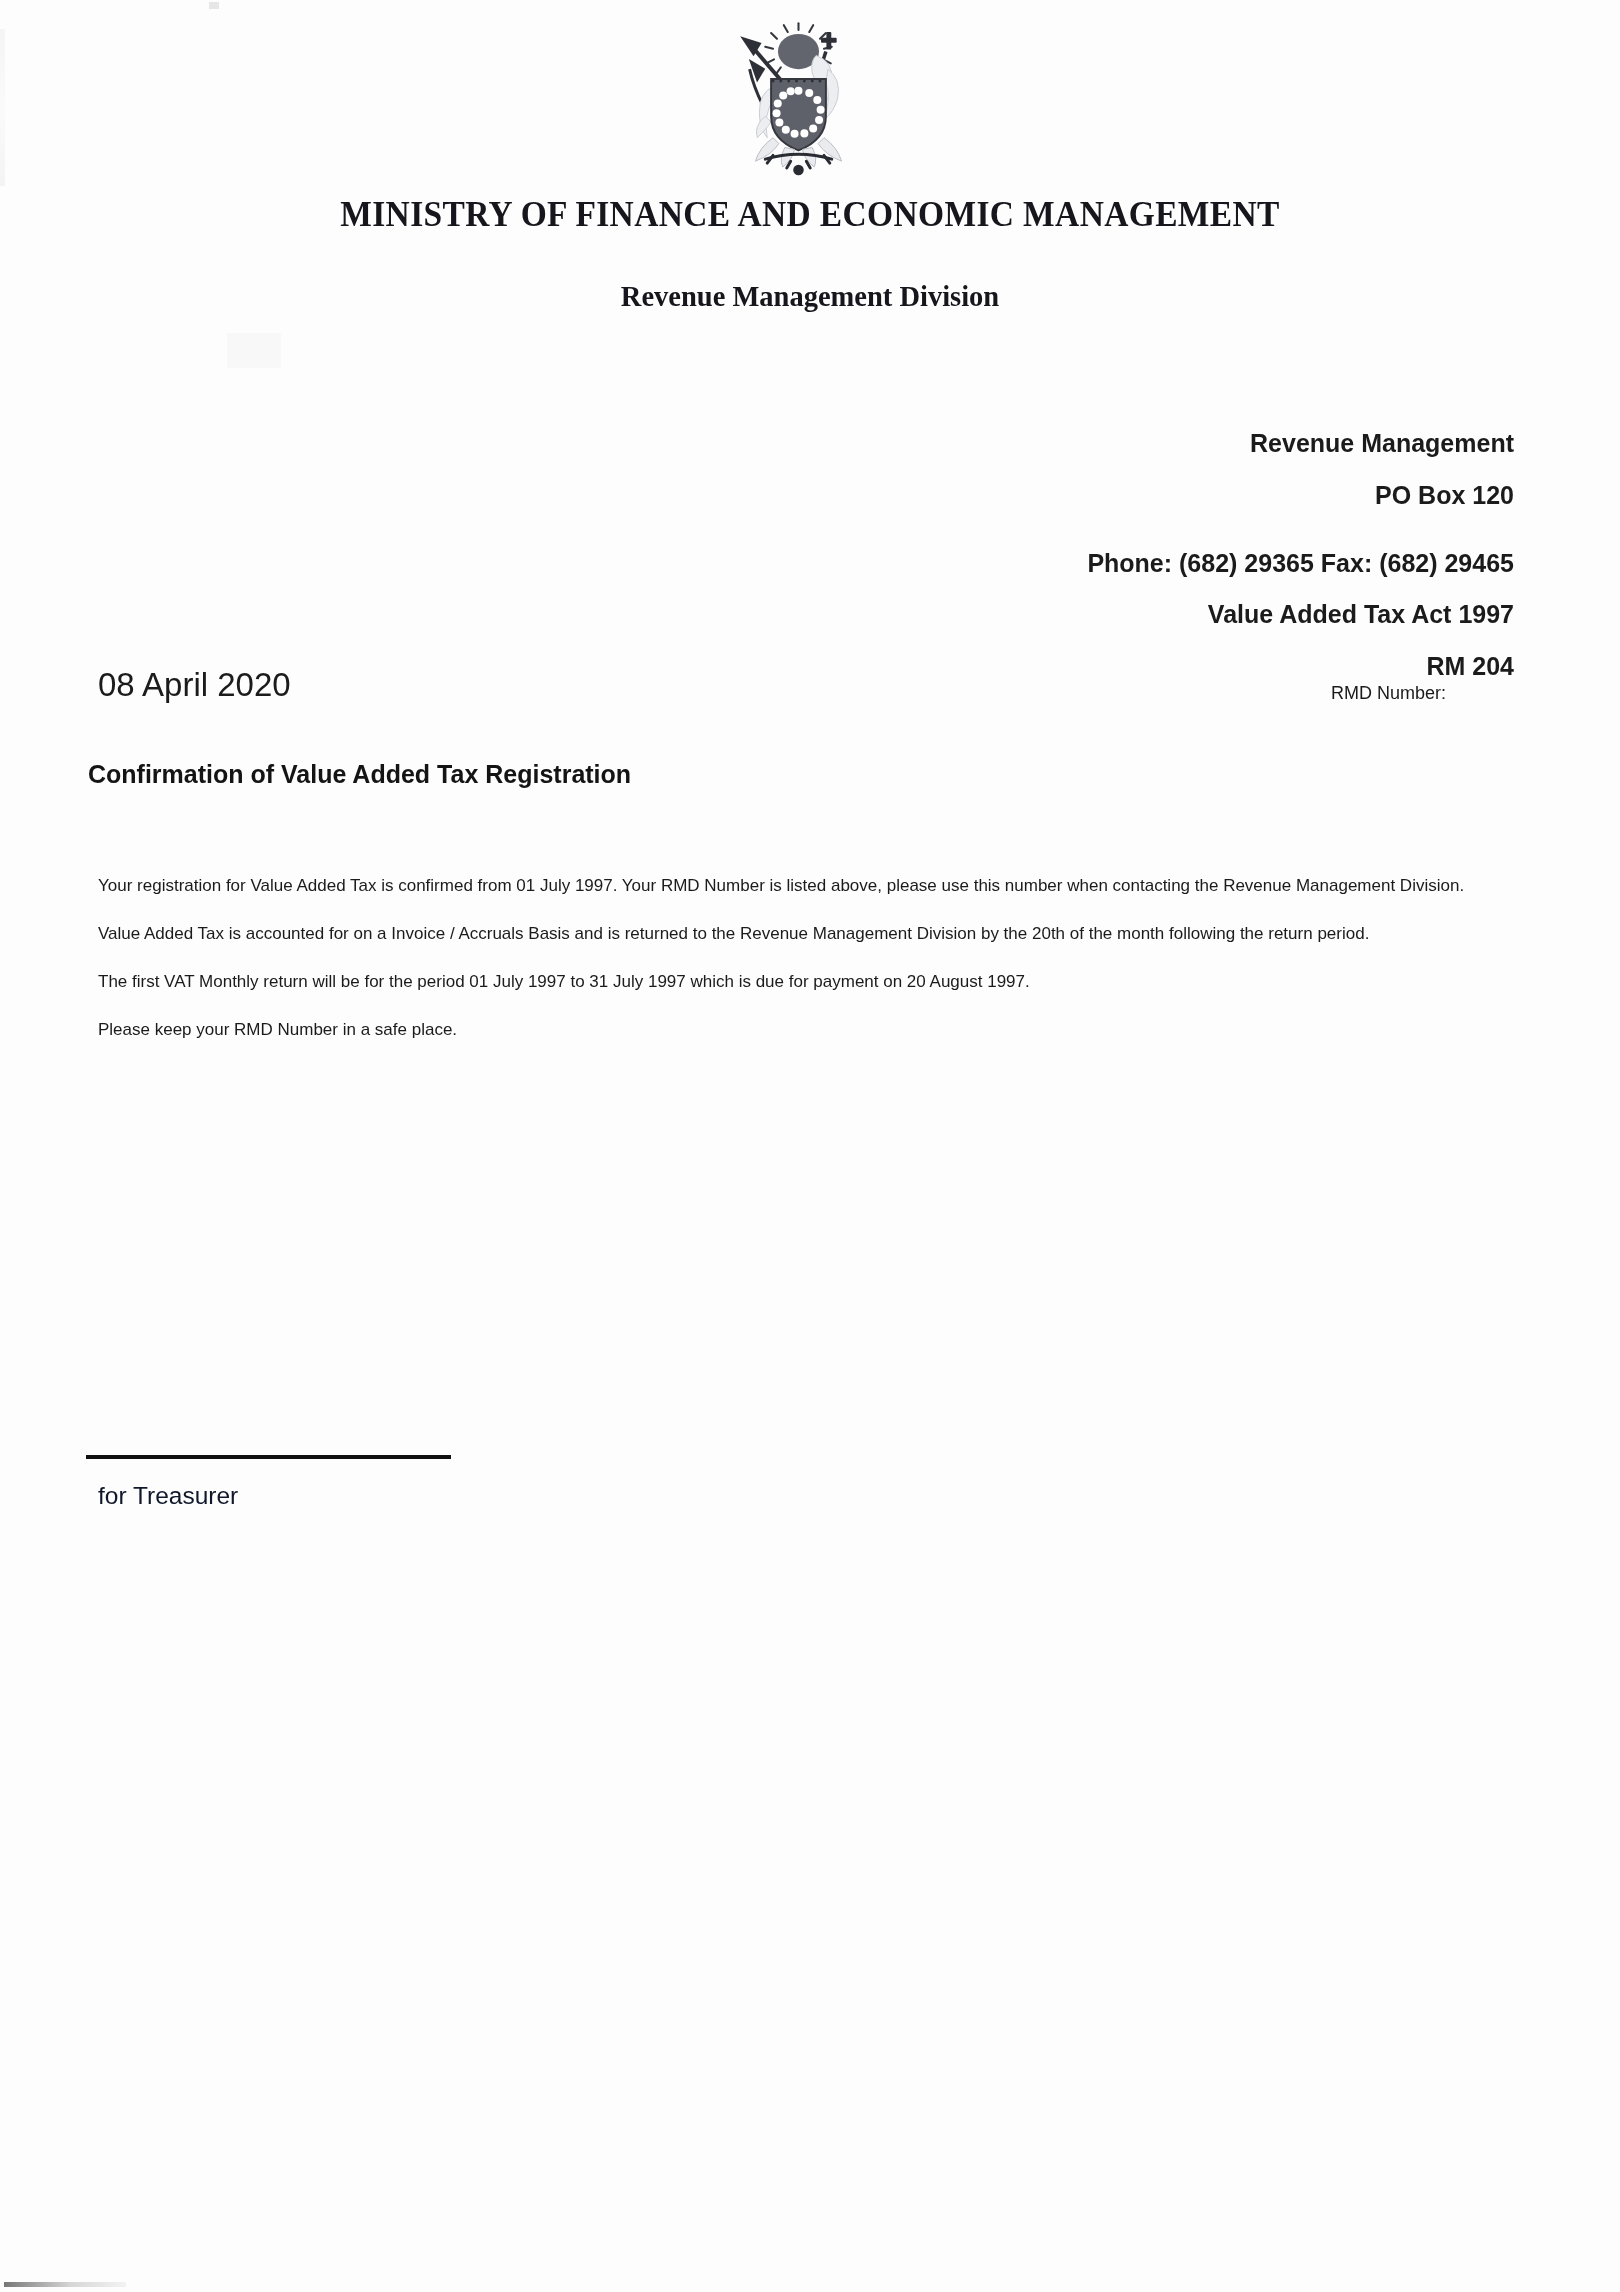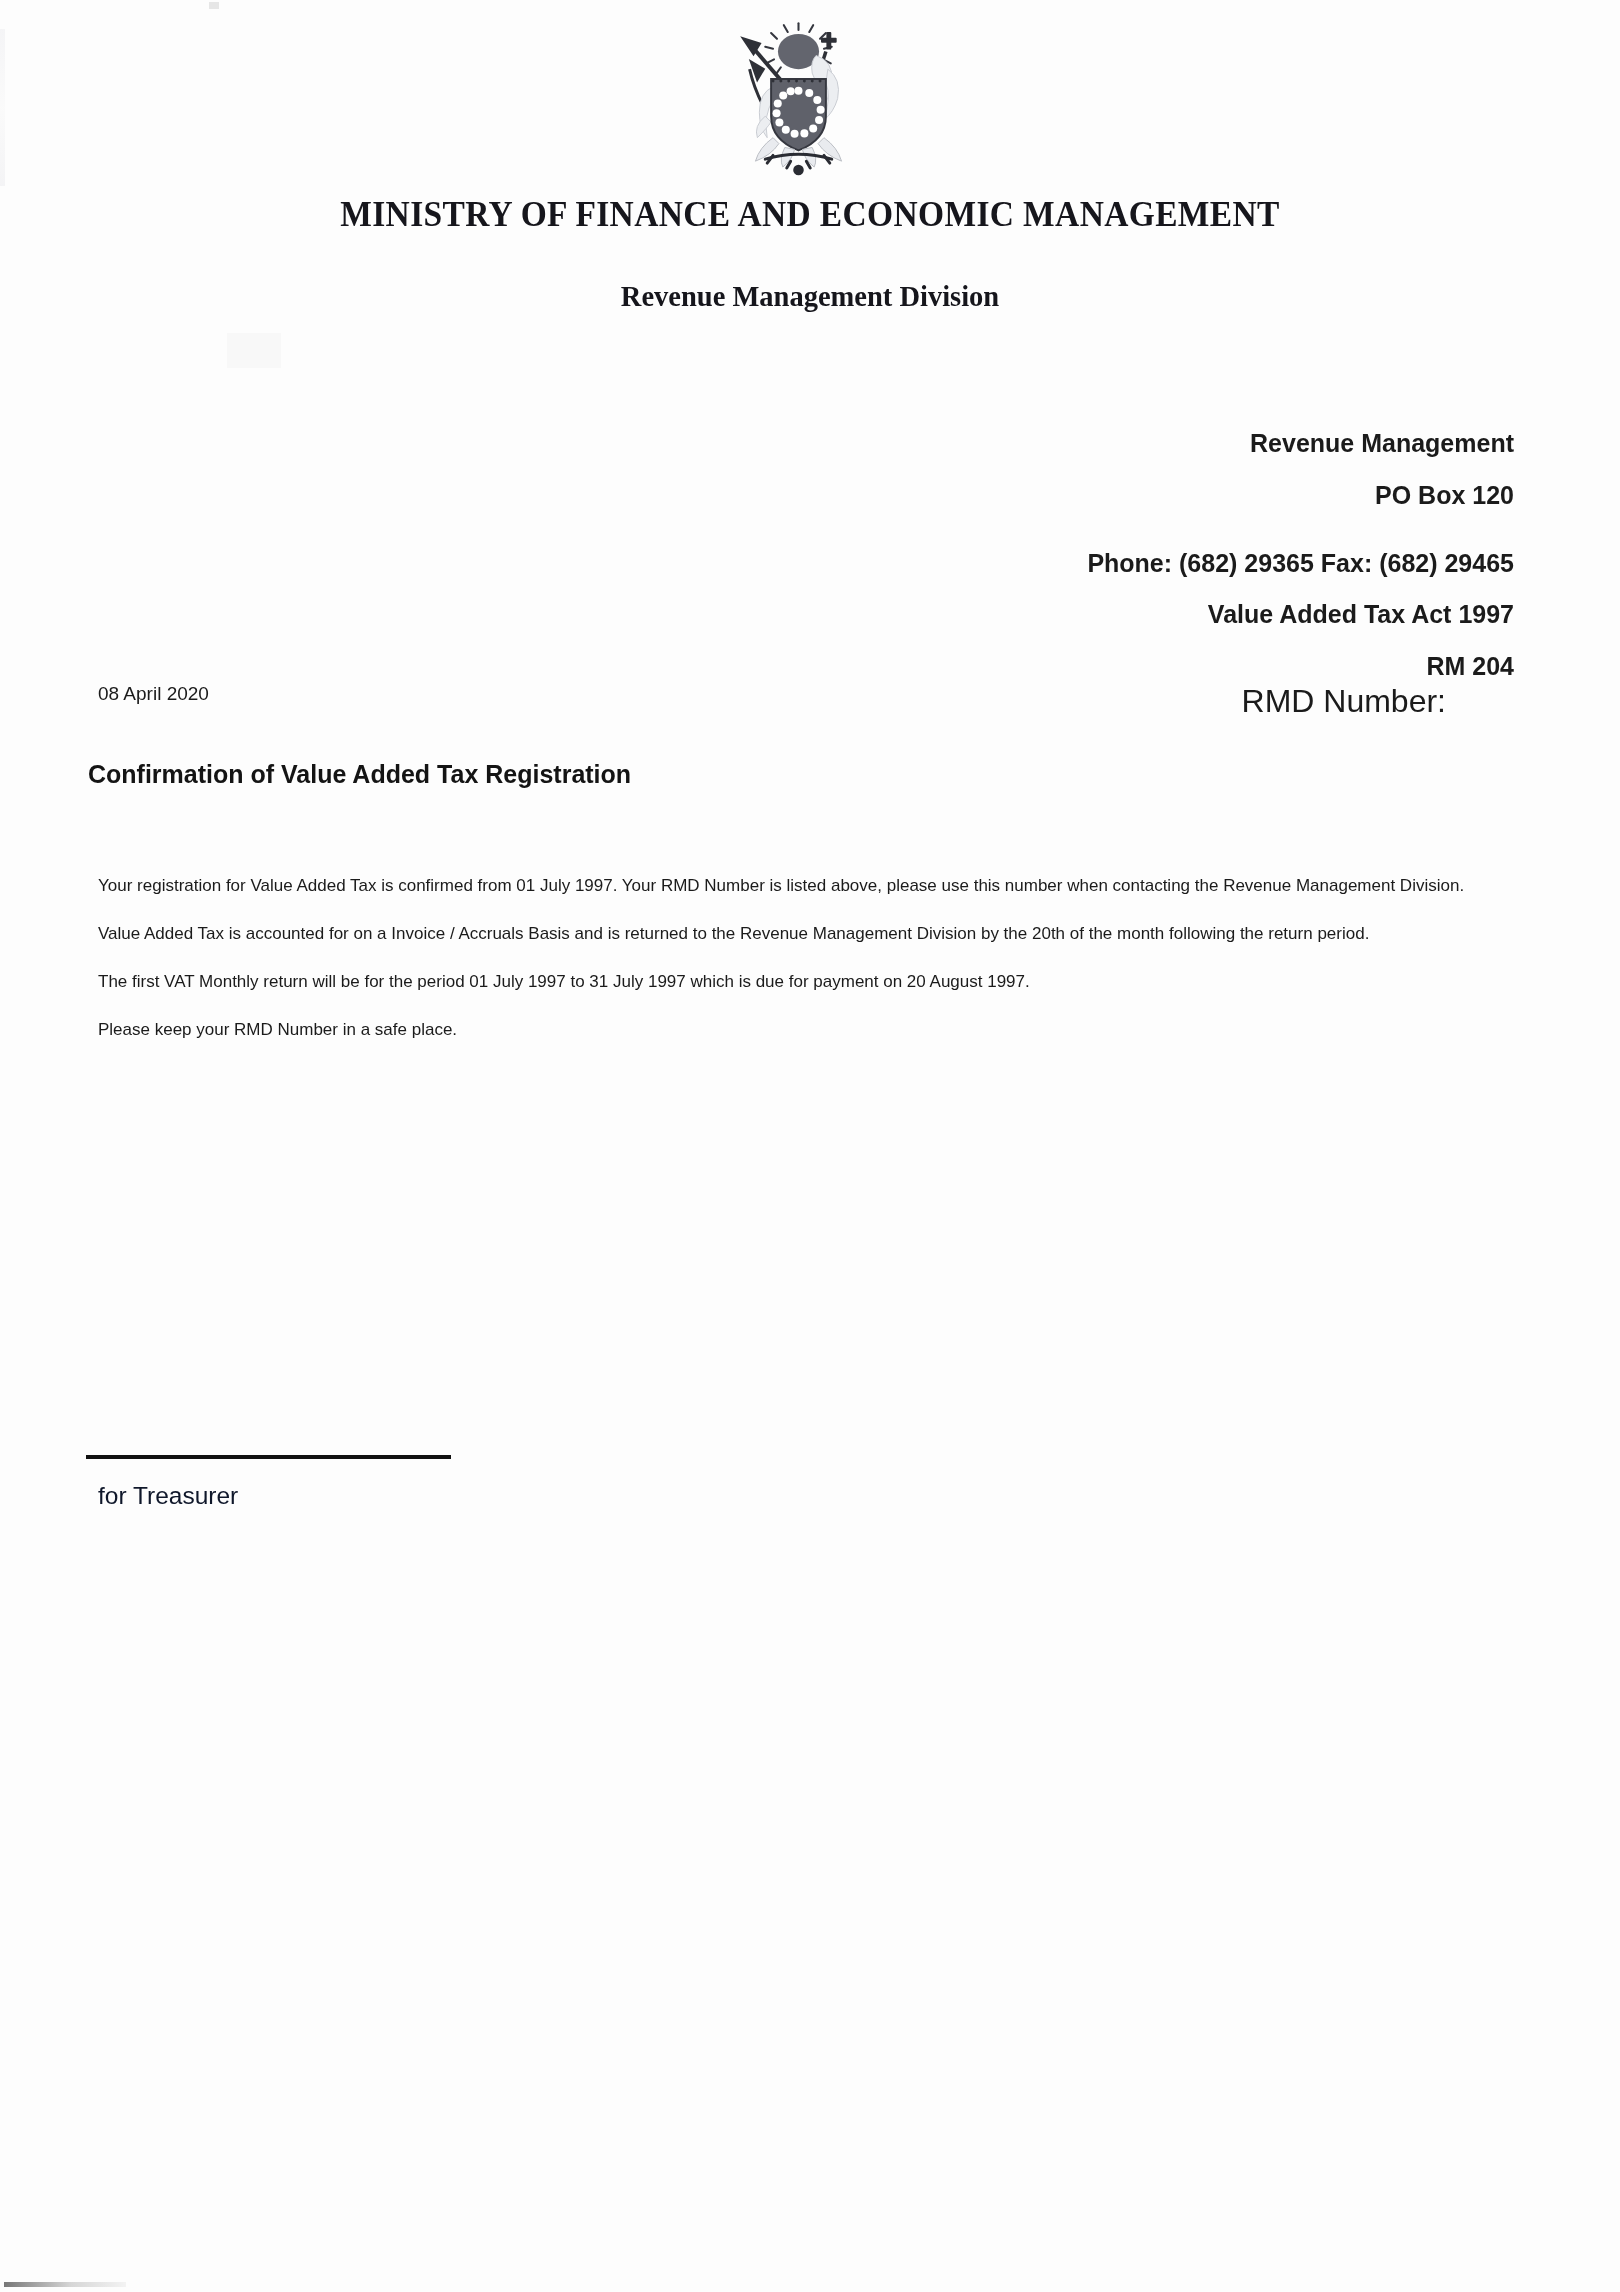--- a/index.html
+++ b/index.html
@@ -108,30 +108,30 @@
     line-height: 1.0;
   }
   .address-block .addr-line { margin-bottom: 26.5px; }
   .address-block .addr-gap  { margin-bottom: 43px; }
   .address-block .addr-last { margin-bottom: 0; }
 
   
   .date-line {
     position: absolute;
     left: 98px;
-    top: 683px;
-    font-size: 19px;
+    top: 666px;
+    font-size: 33px;
     color: #1b1b1b;
     text-align: center;
   }
   .rmd-number {
     position: absolute;
     right: 174px;
     top: 683px;
-    font-size: 32px;
+    font-size: 18px;
     color: #1b1b1b;
   }
 
   
   .subject {
     position: absolute;
     left: 88px;
     top: 760px;
     font-size: 25px;
     font-weight: bold;

